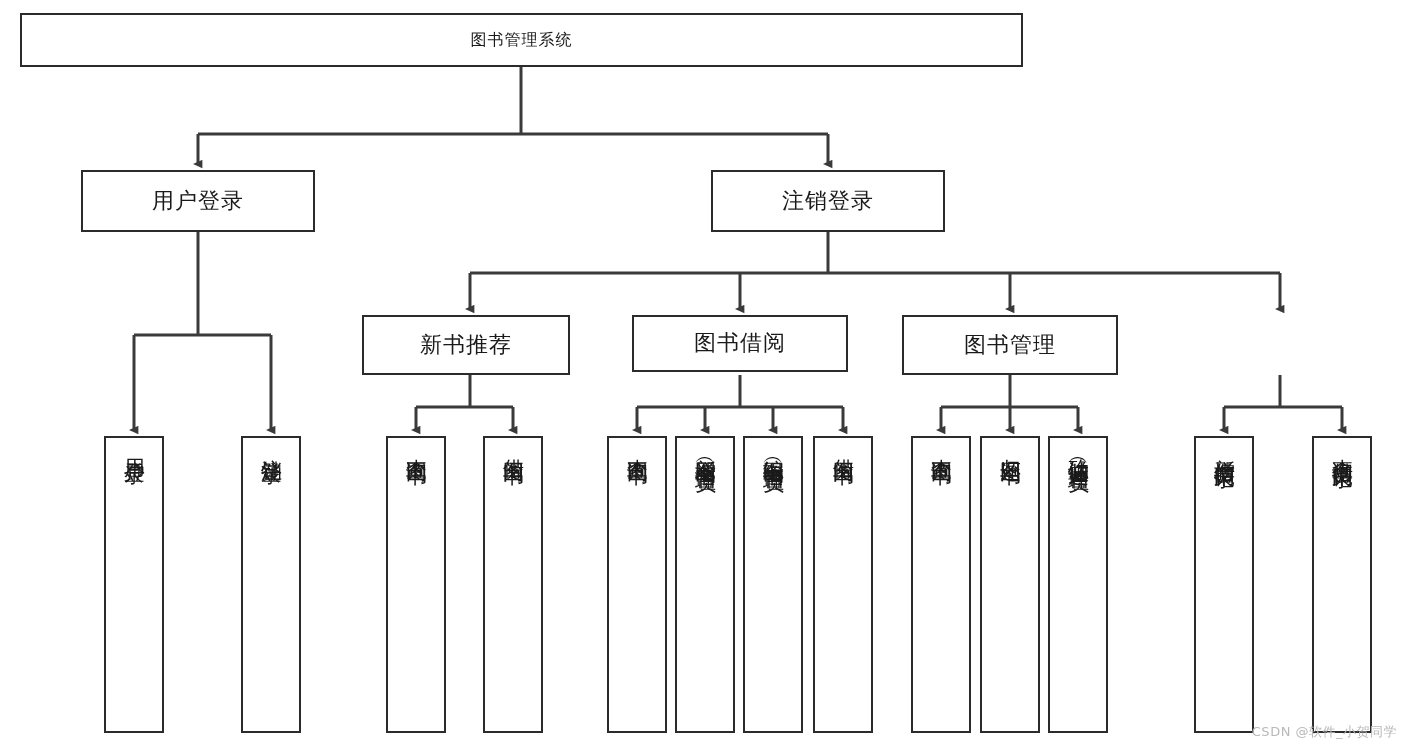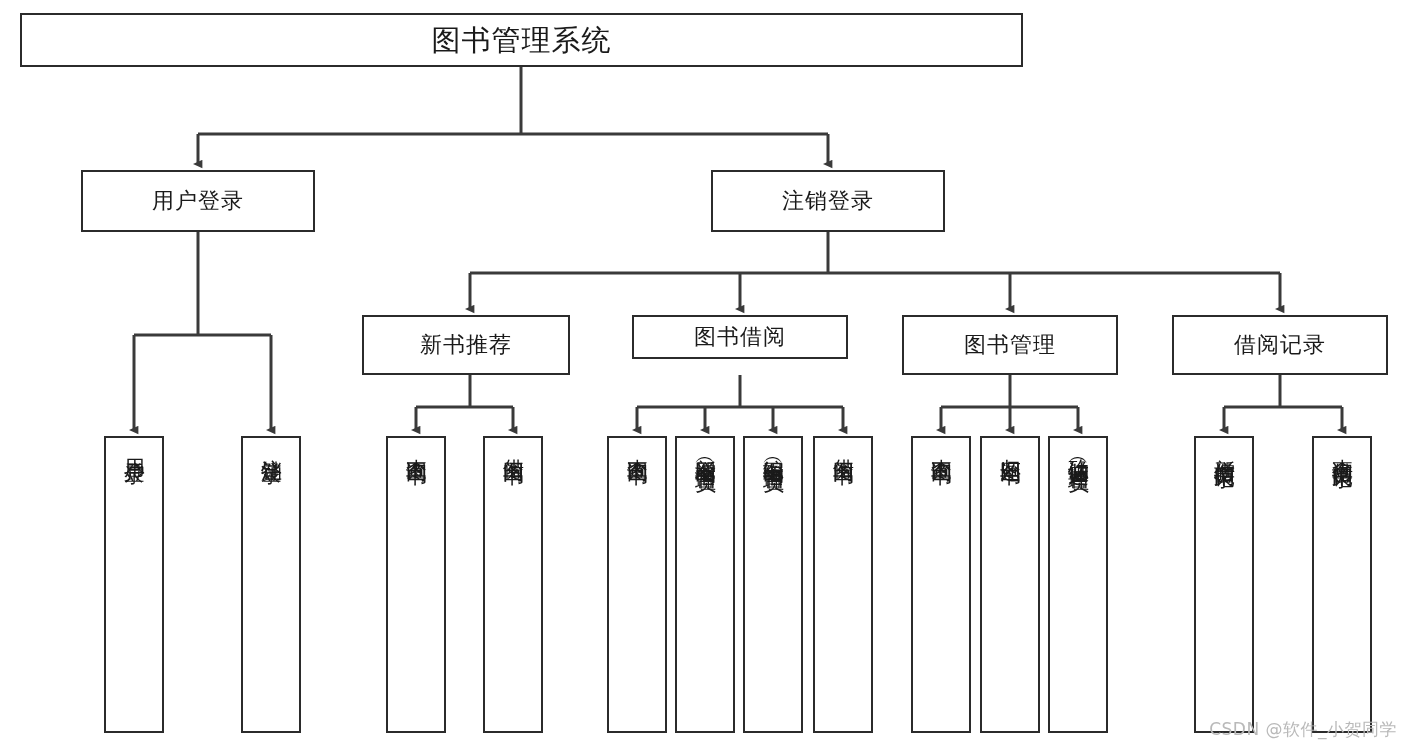--- a/index.html
+++ b/index.html
@@ -36,21 +36,21 @@
     align-items: center;
     justify-content: center;
     color: #1a1a1a;
   }
   .node.h-label {
     font-size: 22px;
     line-height: 1.2;
     letter-spacing: 1px;
   }
   .node.root {
-    font-size: 29px;
+    font-size: 16px;
     align-items: center;
   }
   .leaf {
     position: absolute;
     box-sizing: border-box;
     background: #ffffff;
     border: 2px solid #2b2b2b;
     display: flex;
     align-items: flex-start;
     justify-content: center;
@@ -63,21 +63,21 @@
     font-size: 21px;
     line-height: 1.18;
     letter-spacing: 2px;
     color: #1a1a1a;
     white-space: nowrap;
   }
   .watermark {
     position: absolute;
     right: 8px;
     bottom: 6px;
-    font-size: 17px;
+    font-size: 13px;
     color: #b9b9b9;
     letter-spacing: 0.5px;
     white-space: nowrap;
   }
 </style>
 </head>
 <body>
 
 <div id="canvas">
 
@@ -141,29 +141,26 @@
   <div class="node h-label" style="left:81px; top:170px; width:234px; height:62px;">
     <span>用户登录</span>
   </div>
   <div class="node h-label" style="left:711px; top:170px; width:234px; height:62px;">
     <span>注销登录</span>
   </div>
 
   <div class="node h-label" style="left:362px; top:315px; width:208px; height:60px;">
     <span>新书推荐</span>
   </div>
-  <div class="node h-label" style="left:632px; top:315px; width:216px; height:44px;">
+  <div class="node h-label" style="left:632px; top:315px; width:216px; height:57px;">
     <span>图书借阅</span>
   </div>
   <div class="node h-label" style="left:902px; top:315px; width:216px; height:60px;">
     <span>图书管理</span>
   </div>
-  <div class="node h-label" style="left:1172px; top:315px; width:216px; height:60px;">
-    <span>借阅记录</span>
-  </div>
 
   <div class="leaf" style="left:104px; top:436px; width:60px; height:297px;">
     <span class="vtext">用户登录</span>
   </div>
   <div class="leaf" style="left:241px; top:436px; width:60px; height:297px;">
     <span class="vtext">注销登录</span>
   </div>
 
   <div class="leaf" style="left:386px; top:436px; width:60px; height:297px;">
     <span class="vtext">查询图书</span>

